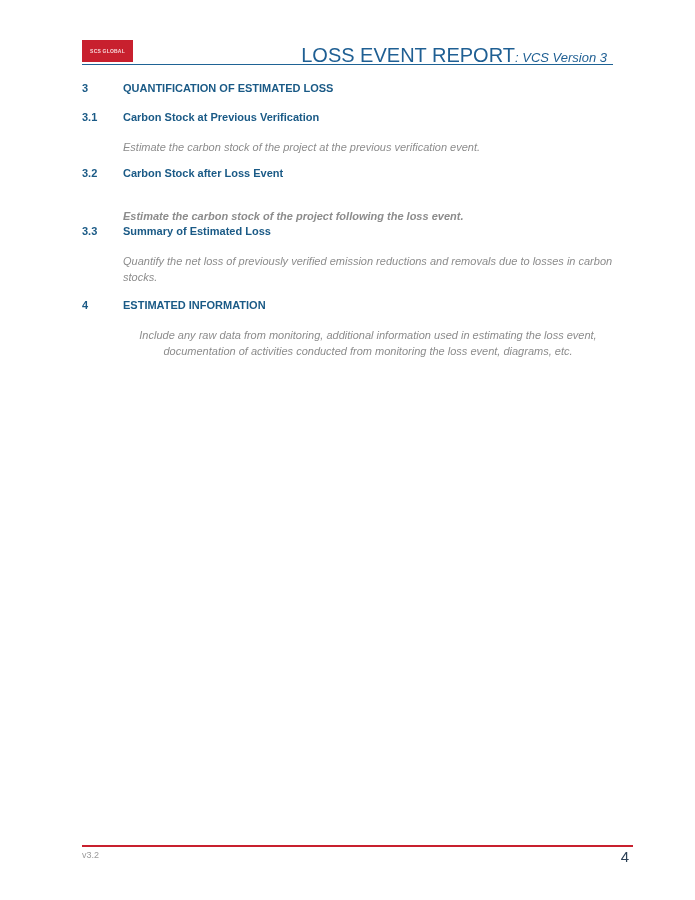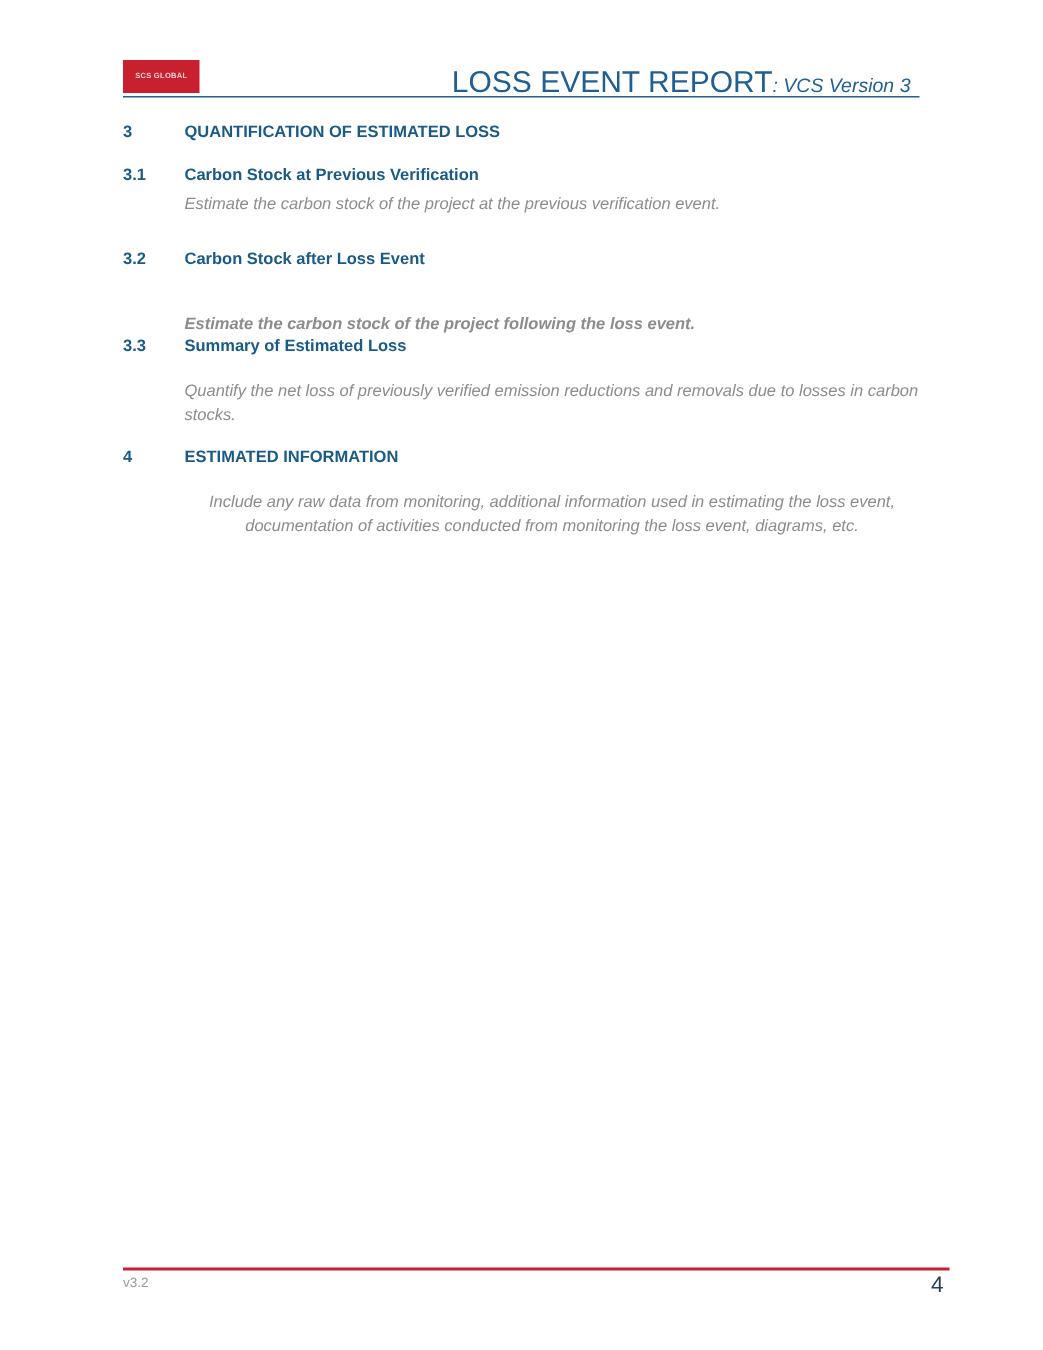--- a/index.html
+++ b/index.html
@@ -27,21 +27,21 @@
 <div class="header-title"><span>LOSS EVENT REPORT</span><span class="sub">: VCS Version 3</span></div>
 <div class="header-line"></div>
 
 <div class="h" style="top:82px;">
   <span class="num">3</span><span>QUANTIFICATION OF ESTIMATED LOSS</span>
 </div>
 
 <div class="h" style="top:111px;">
   <span class="num">3.1</span><span>Carbon Stock at Previous Verification</span>
 </div>
-<div class="p" style="top:128px;">Estimate the carbon stock of the project at the previous verification event.</div>
+<div class="p" style="top:139px;">Estimate the carbon stock of the project at the previous verification event.</div>
 
 <div class="h" style="top:167px;">
   <span class="num">3.2</span><span>Carbon Stock after Loss Event</span>
 </div>
 <div class="p" style="top:208px;font-weight:bold;">Estimate the carbon stock of the project following the loss event.</div>
 
 <div class="h" style="top:225px;">
   <span class="num">3.3</span><span>Summary of Estimated Loss</span>
 </div>
 <div class="p" style="top:253px;">Quantify the net loss of previously verified emission reductions and removals due to losses in carbon stocks.</div>

